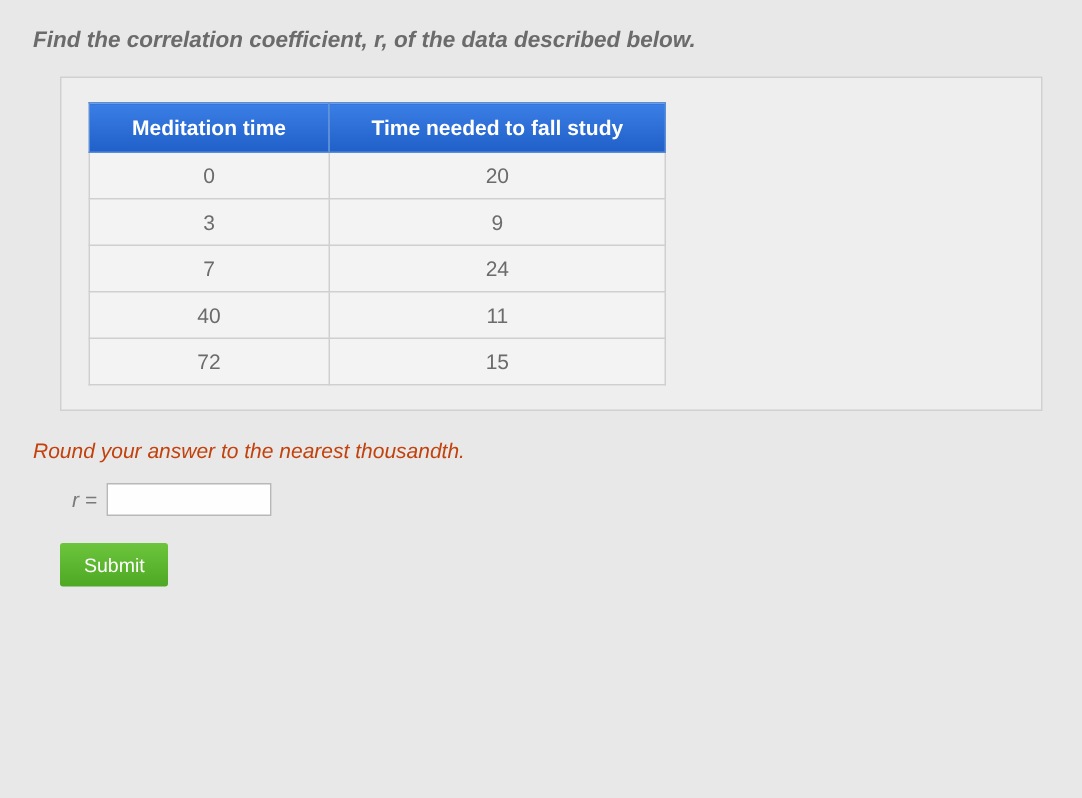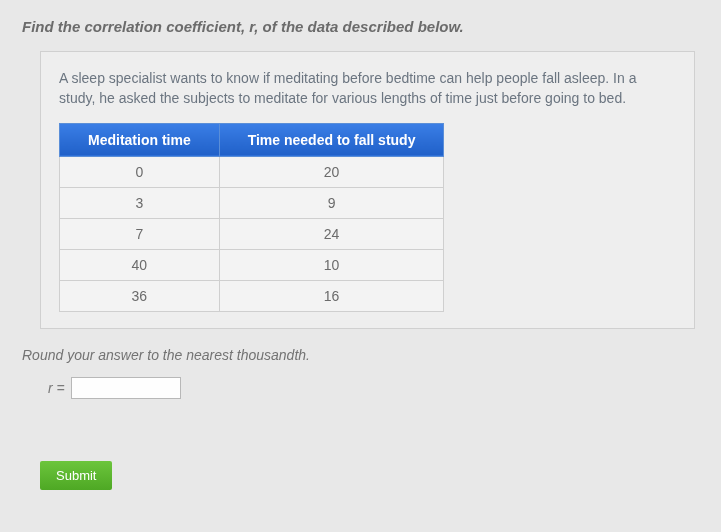--- a/index.html
+++ b/index.html
@@ -54,21 +54,21 @@
     td {
       border: 1px solid #cfcfcf;
       padding: 7px 14px;
       text-align: center;
       color: #6b6b6b;
       background: #f3f3f3;
       font-size: 14px;
     }
     .hint {
       font-size: 14px;
-      color: #737373;
+      color: #c2410c;
       font-style: italic;
       margin-bottom: 14px;
     }
     .answer-row {
       display: flex;
       align-items: center;
       gap: 6px;
       margin-left: 26px;
       margin-bottom: 18px;
     }
@@ -89,34 +89,32 @@
       display: inline-block;
       background: #5cb82e;
       background: linear-gradient(#6cc53c, #4ea824);
       color: #fff;
       border: none;
       padding: 7px 16px;
       font-size: 13px;
       border-radius: 2px;
       cursor: pointer;
       margin-left: 18px;
-      margin-top: 44px;
     }
   </style>
 </head>
 <body>
 
 
 
 <div class="page-title">
   <span>Find the correlation coefficient, </span><em>r</em><span>, of the data described below.</span>
 </div>
 
 <div class="problem-box">
-  <p>A sleep specialist wants to know if meditating before bedtime can help people fall asleep. In a study, he asked the subjects to meditate for various lengths of time just before going to bed.</p>
 
   <table>
     <thead>
       <tr>
         <th>Meditation time</th>
         <th>Time needed to fall study</th>
       </tr>
     </thead>
     <tbody>
       <tr>
@@ -126,25 +124,25 @@
       <tr>
         <td>3</td>
         <td>9</td>
       </tr>
       <tr>
         <td>7</td>
         <td>24</td>
       </tr>
       <tr>
         <td>40</td>
-        <td>10</td>
+        <td>11</td>
       </tr>
       <tr>
-        <td>36</td>
-        <td>16</td>
+        <td>72</td>
+        <td>15</td>
       </tr>
     </tbody>
   </table>
 </div>
 
 <div class="hint">Round your answer to the nearest thousandth.</div>
 
 <div class="answer-row">
   <span class="answer-label">r =</span>
   <input class="answer-input" type="text" style="">

